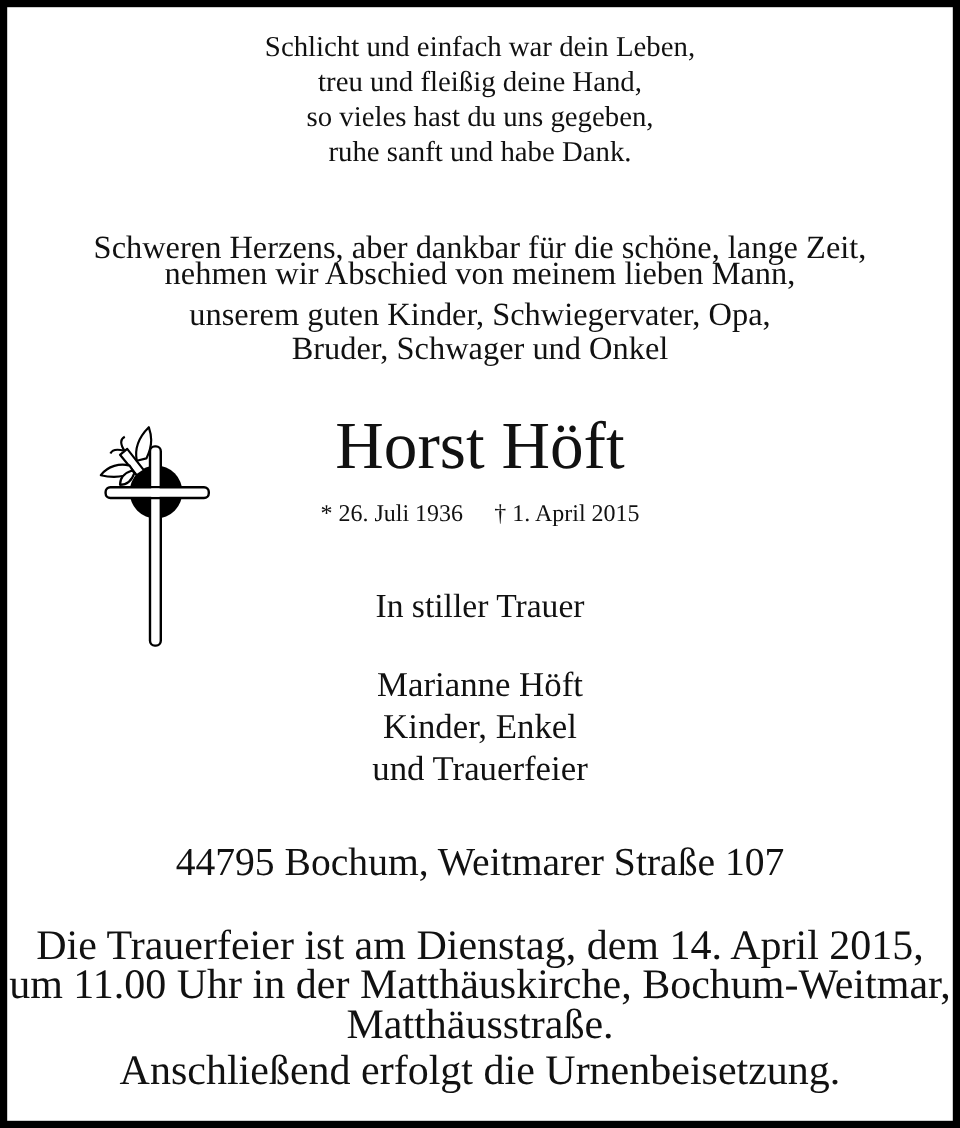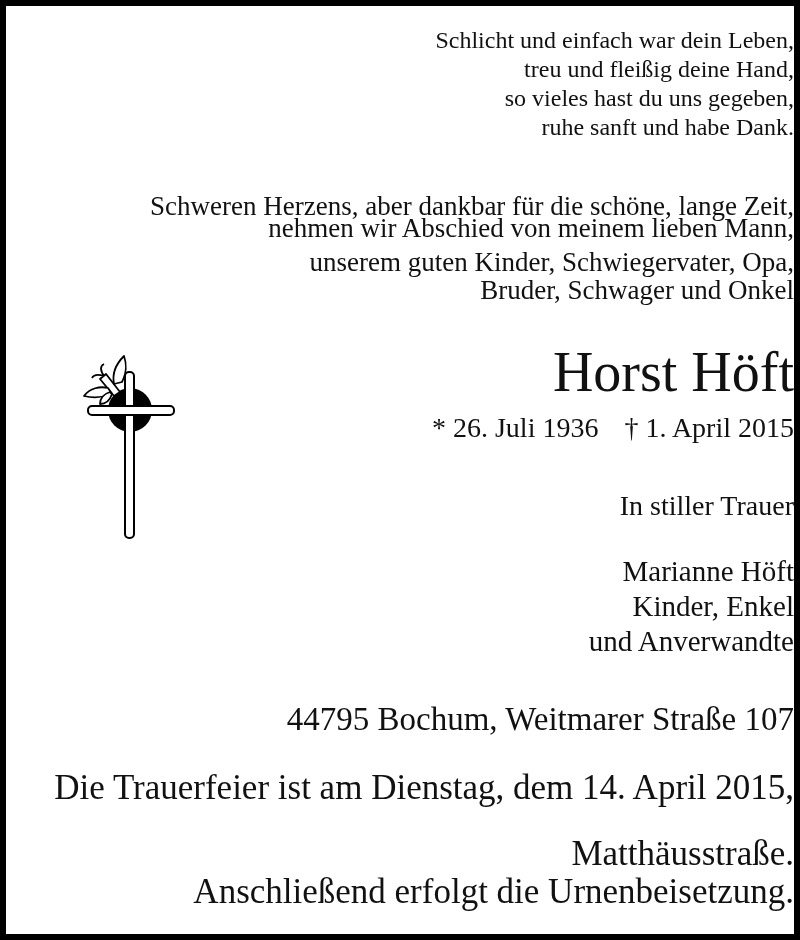--- a/index.html
+++ b/index.html
@@ -2,25 +2,25 @@
 <html><head>
   <meta charset="utf-8">
   <style>
     html, body { margin: 0; padding: 0; background: #000; }
     body { width: 800px; height: 940px; overflow: hidden; position: relative; }
     .card {
       position: absolute; left: 6px; top: 6px; width: 788px; height: 928px;
       background: #fff; color: #111;
       font-family: "Liberation Serif", "DejaVu Serif", serif;
     }
-    .line { position: absolute; left: 0; width: 788px; text-align: right; white-space: nowrap; }
+    .line { position: absolute; left: 0; width: 788px; text-align: center; white-space: nowrap; }
     .poem { font-size: 24px; line-height: 29px; }
     .intro { font-size: 27px; line-height: 33px; }
     .name { font-size: 56px; line-height: 60px; }
-    .dates { font-size: 28px; line-height: 28px; }
+    .dates { font-size: 20px; line-height: 28px; }
     .mid { font-size: 28px; line-height: 32px; }
     .family { font-size: 29px; line-height: 35px; }
     .tail { font-size: 35px; line-height: 31px; }
     .gap { display: inline-block; width: 26px; }
     .cross { position: absolute; left: 62px; top: 338px; }
   </style>
 </head>
 <body>
 
 <div class="card">
@@ -51,21 +51,22 @@
 
   <div class="line name" style="top:336px">Horst Höft</div>
   <div class="line dates" style="top:408px">
     <span>* 26. Juli 1936</span><span class="gap"></span><span>† 1. April 2015</span>
   </div>
 
   <div class="line mid" style="top:484px">In stiller Trauer</div>
 
   <div class="line family" style="top:548px">Marianne Höft</div>
   <div class="line family" style="top:583px">Kinder, Enkel</div>
-  <div class="line family" style="top:618px">und Anverwandte</div>
+  <div class="line family" style="top:618px">und Trauerfeier</div>
 
   <div class="line mid" style="top:697px; font-size:33px">44795 Bochum, Weitmarer Straße 107</div>
 
   <div class="line tail" style="top:766px">Die Trauerfeier ist am Dienstag, dem 14. April 2015,</div>
+  <div class="line tail" style="top:799px">um 11.00 Uhr in der Matthäuskirche, Bochum-Weitmar,</div>
   <div class="line tail" style="top:832px">Matthäusstraße.</div>
 
   <div class="line tail" style="top:870px">Anschließend erfolgt die Urnenbeisetzung.</div>
 </div>
 
 </body></html>

